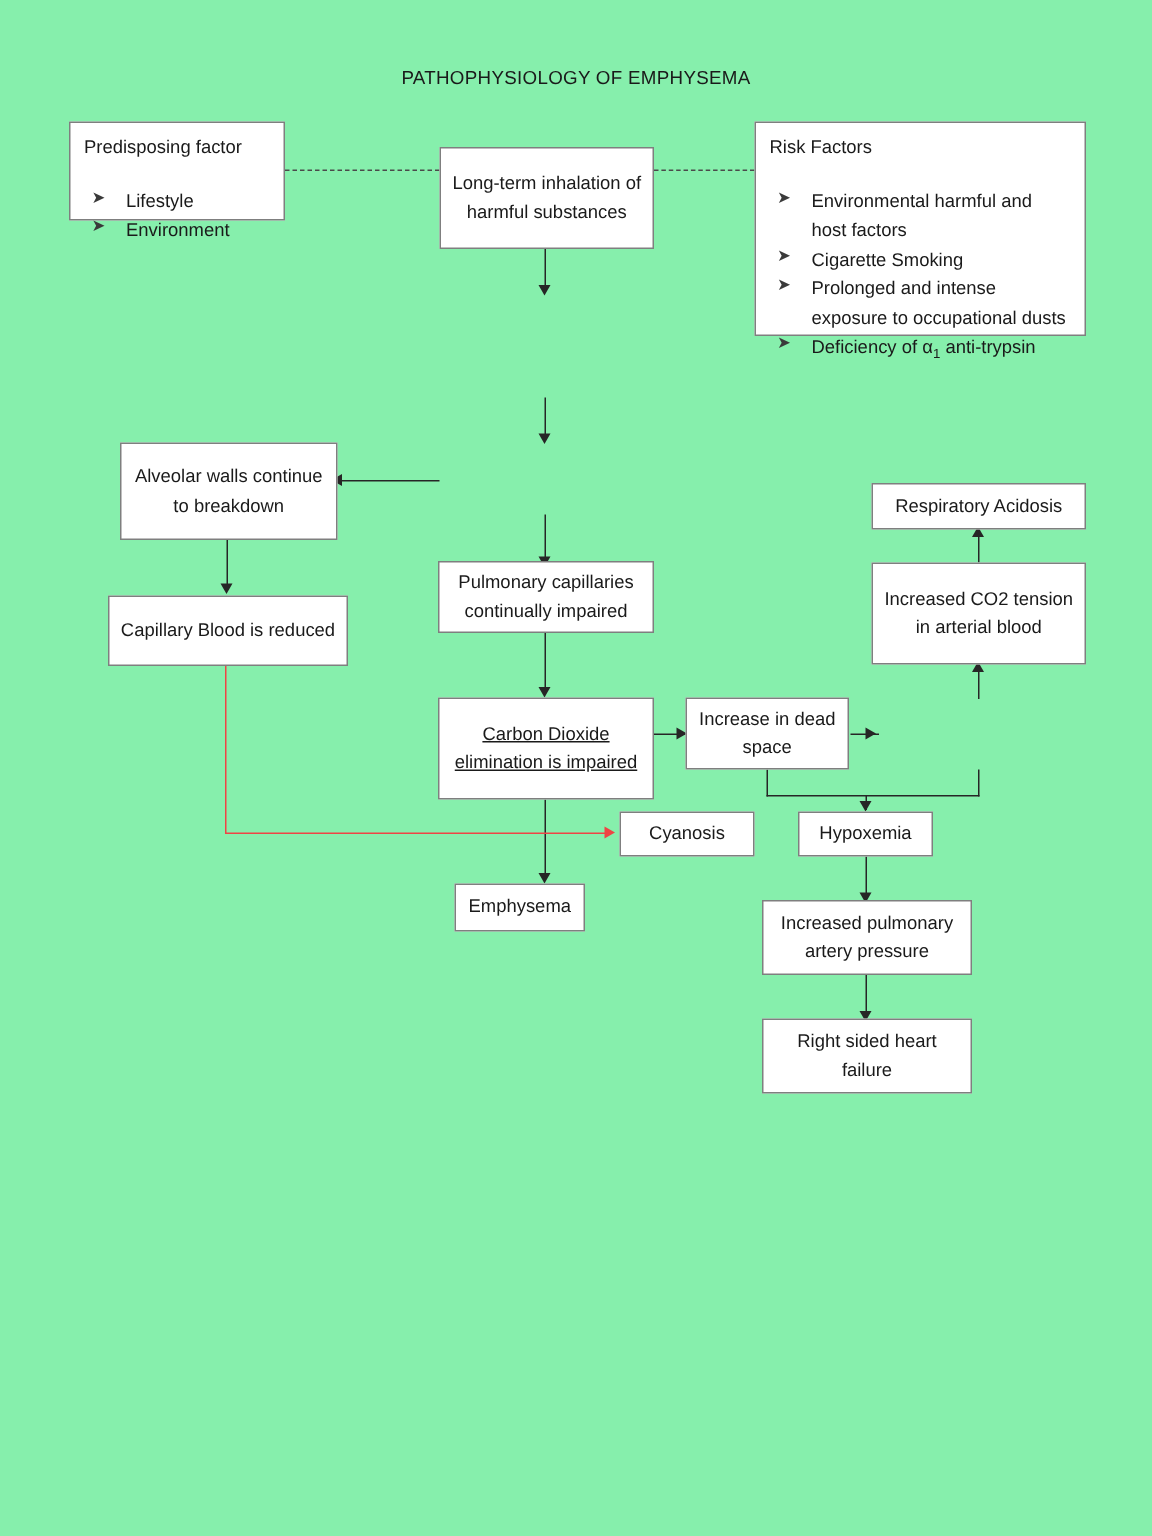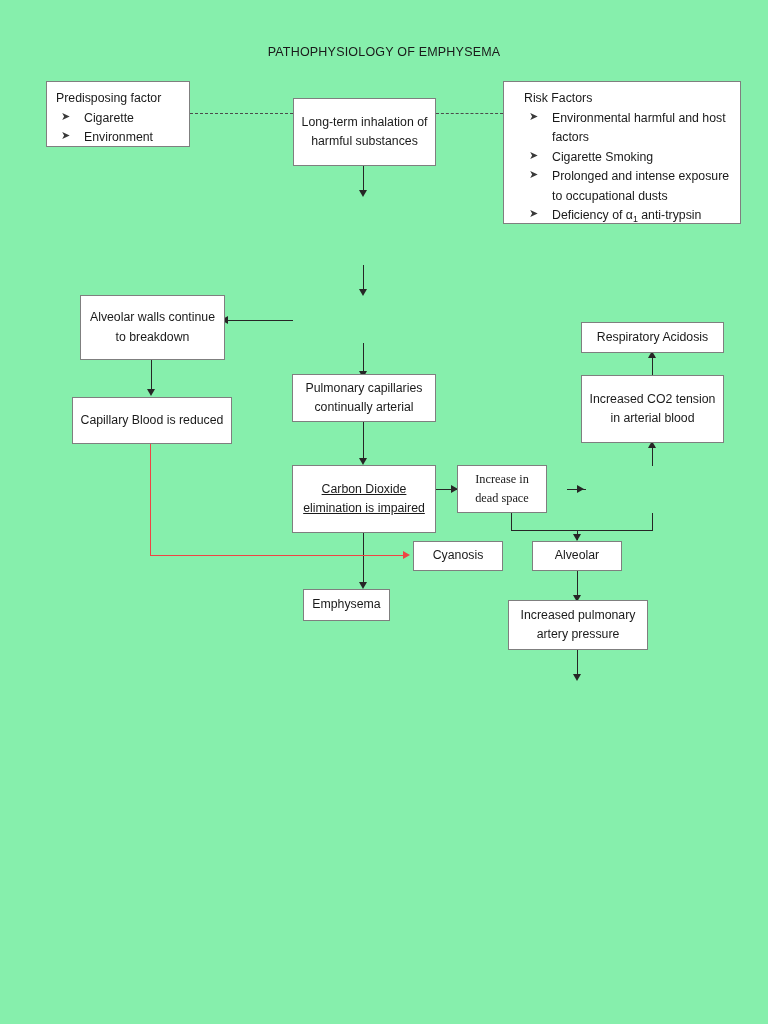--- a/index.html
+++ b/index.html
@@ -43,21 +43,21 @@
     padding: 2px 6px;
     z-index: 3;
   }
   .node.listbox {
     display: block;
     text-align: left;
     padding: 7px 9px 7px 9px;
   }
   .listbox .lb-title {
     display: block;
-    margin-bottom: 1px;
+    margin-bottom: 17px;
   }
   .listbox ul {
     margin: 0;
     padding: 0;
     list-style: none;
   }
   .listbox li {
     position: relative;
     padding-left: 28px;
     margin: 0;
@@ -176,26 +176,26 @@
   <div class="ln v" style="left:577px; top:650px; height:28px;"></div>
   <div class="arw down" style="left:573px; top:674px;"></div>
 
   <div class="ln red v" style="left:150px; top:444px; height:112px;"></div>
   <div class="ln red h" style="left:150px; top:555px; width:258px;"></div>
   <div class="arw right red" style="left:403px; top:551px;"></div>
 
   <div class="node listbox" style="left:46px; top:81px; width:144px; height:66px;">
     <span class="lb-title">Predisposing factor</span>
     <ul>
-      <li><span class="bullet">➤</span><span>Cigarette</span></li>
+      <li><span class="bullet">➤</span><span>Lifestyle</span></li>
       <li><span class="bullet">➤</span><span>Environment</span></li>
     </ul>
   </div>
 
-  <div class="node listbox" style="left:503px; top:81px; width:238px; height:143px;padding-left:20px;">
+  <div class="node listbox" style="left:503px; top:81px; width:221px; height:143px;">
     <span class="lb-title">Risk Factors</span>
     <ul>
       <li><span class="bullet">➤</span><span>Environmental harmful and host factors</span></li>
       <li><span class="bullet">➤</span><span>Cigarette Smoking</span></li>
       <li><span class="bullet">➤</span><span>Prolonged and intense exposure to occupational dusts</span></li>
       <li><span class="bullet">➤</span><span>Deficiency of α<sub>1</sub> anti-trypsin</span></li>
     </ul>
   </div>
 
   <div class="node" style="left:293px; top:98px; width:143px; height:68px;">
@@ -206,50 +206,53 @@
 
   <div class="node" style="left:80px; top:295px; width:145px; height:65px;">
     <span>Alveolar walls continue to breakdown</span>
   </div>
 
   <div class="node" style="left:72px; top:397px; width:160px; height:47px;">
     <span>Capillary Blood is reduced</span>
   </div>
 
   <div class="node" style="left:292px; top:374px; width:144px; height:48px;">
-    <span>Pulmonary capillaries continually arterial</span>
+    <span>Pulmonary capillaries continually impaired</span>
   </div>
 
   <div class="node" style="left:292px; top:465px; width:144px; height:68px;text-decoration:underline;">
     <span>Carbon Dioxide elimination is impaired</span>
   </div>
 
-  <div class="node" style="left:457px; top:465px; width:90px; height:48px;font-family:Liberation Serif, serif;">
+  <div class="node" style="left:457px; top:465px; width:109px; height:48px;">
     <span>Increase in dead space</span>
   </div>
 
 
   <div class="node" style="left:581px; top:375px; width:143px; height:68px;">
     <span>Increased CO2 tension in arterial blood</span>
   </div>
 
   <div class="node" style="left:581px; top:322px; width:143px; height:31px;">
     <span>Respiratory Acidosis</span>
   </div>
 
   <div class="node" style="left:413px; top:541px; width:90px; height:30px;">
     <span>Cyanosis</span>
   </div>
 
   <div class="node" style="left:532px; top:541px; width:90px; height:30px;">
-    <span>Alveolar</span>
+    <span>Hypoxemia</span>
   </div>
 
   <div class="node" style="left:303px; top:589px; width:87px; height:32px;">
     <span>Emphysema</span>
   </div>
 
   <div class="node" style="left:508px; top:600px; width:140px; height:50px;justify-content:center;">
     <span>Increased pulmonary artery pressure</span>
   </div>
 
+  <div class="node" style="left:508px; top:679px; width:140px; height:50px;">
+    <span>Right sided heart failure</span>
+  </div>
 
 </div>
 
 </body></html>

